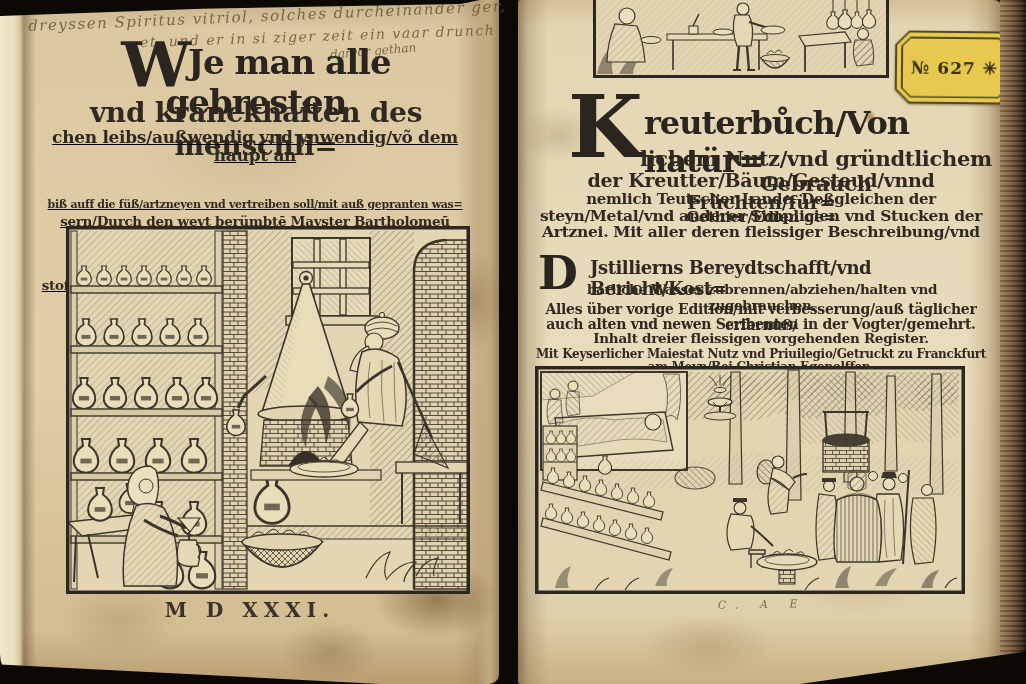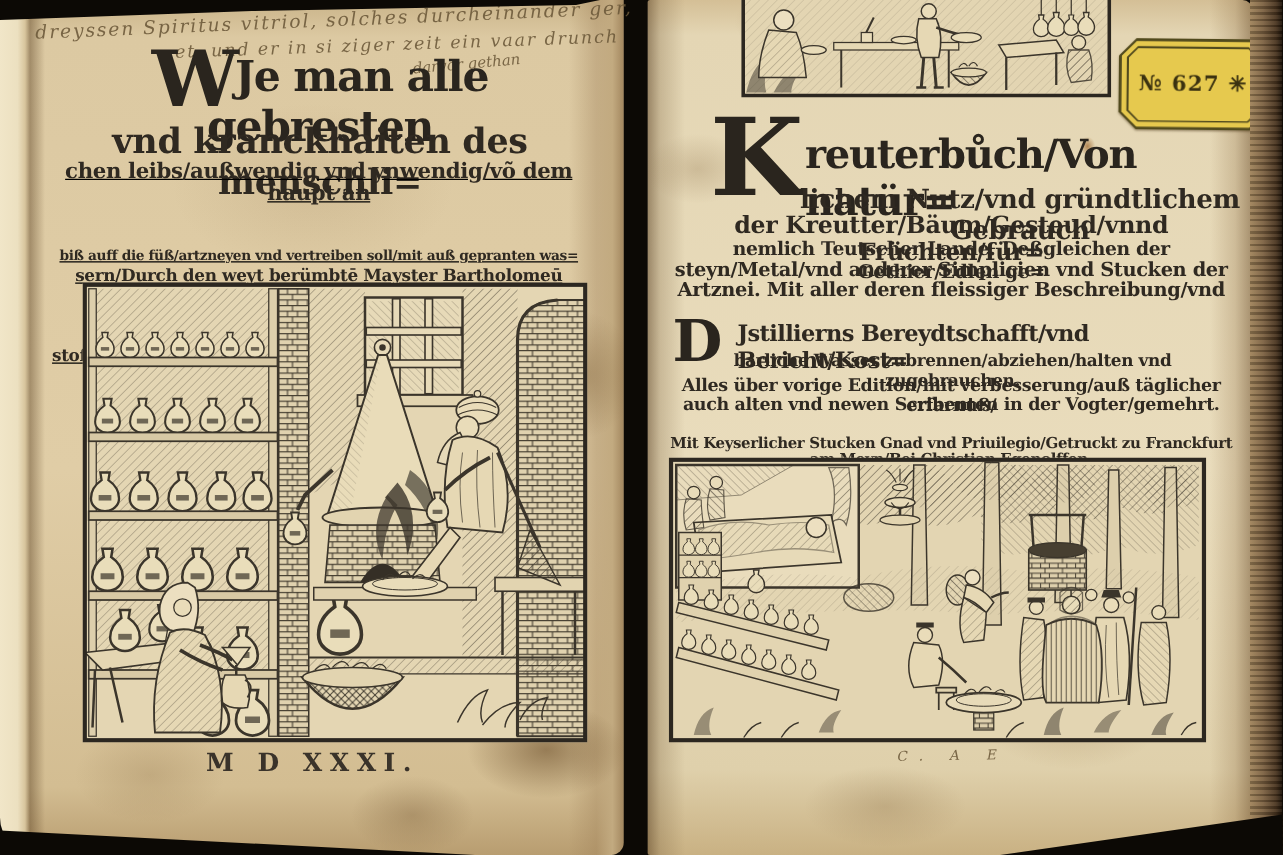--- a/index.html
+++ b/index.html
@@ -298,22 +298,23 @@
     <div class="abs bl center" style="left:10px; top:190px; width:466px; font-size:15px;">nemlich Teutscher Lande. Deßgleichen der Gethier/Edlen ge=</div>
     <div class="abs bl center" style="left:10px; top:206px; width:466px; font-size:15.5px;">steyn/Metal/vnd anderer Simplicien vnd Stucken der</div>
     <div class="abs bl center" style="left:10px; top:222px; width:466px; font-size:15.5px;">Artznei. Mit aller deren fleissiger Beschreibung/vnd</div>
 
     <div class="abs bl" style="left:20px; top:250px; font-size:46px; line-height:46px; color:#2a251e;">D</div>
     <div class="abs bl" style="left:72px; top:257px; font-size:18px; letter-spacing:-0.5px;">Jstillierns Bereydtschafft/vnd Bericht/Kost=</div>
     <div class="abs bl center" style="left:42px; top:281px; width:404px; font-size:13.5px;">barliche Wasser zubrennen/abziehen/halten vnd zugebrauchen.</div>
 
     <div class="abs bl center" style="left:10px; top:301px; width:466px; font-size:14px;">Alles über vorige Edition/mit verbesserung/auß täglicher erfarnuß/</div>
     <div class="abs bl center" style="left:10px; top:316px; width:466px; font-size:14px;">auch alten vnd newen Scribenten in der Vogter/gemehrt.</div>
-
-    <div class="abs bl center" style="left:10px; top:347px; width:466px; font-size:12px;">Mit Keyserlicher Stucken Gnad vnd Priuilegio/Getruckt zu Franckfurt</div>
+    <div class="abs bl center" style="left:10px; top:330px; width:466px; font-size:13.5px;">Inhalt dreier fleissigen vorgehenden Register.</div>
+
+    <div class="abs bl center" style="left:10px; top:347px; width:466px; font-size:12px;">Mit Keyserlicher Maiestat Nutz vnd Priuilegio/Getruckt zu Franckfurt</div>
     <div class="abs bl center" style="left:10px; top:360px; width:466px; font-size:12px;">am Meyn/Bei Christian Egenolffen.</div>
 
     <svg class="abs" style="left:17px; top:366px;" width="430" height="228" viewBox="0 0 430 228" role="img">
       <defs>
         <pattern id="cH" width="5" height="5" patternUnits="userSpaceOnUse" patternTransform="rotate(45)">
             <line x1="0" y1="0" x2="0" y2="5" stroke="#4a4336" stroke-width="1"></line>
           </pattern>
         <pattern id="cH2" width="4.5" height="4.5" patternUnits="userSpaceOnUse" patternTransform="rotate(-45)">
             <line x1="0" y1="0" x2="0" y2="4.5" stroke="#4a4336" stroke-width="0.9"></line>
           </pattern>

